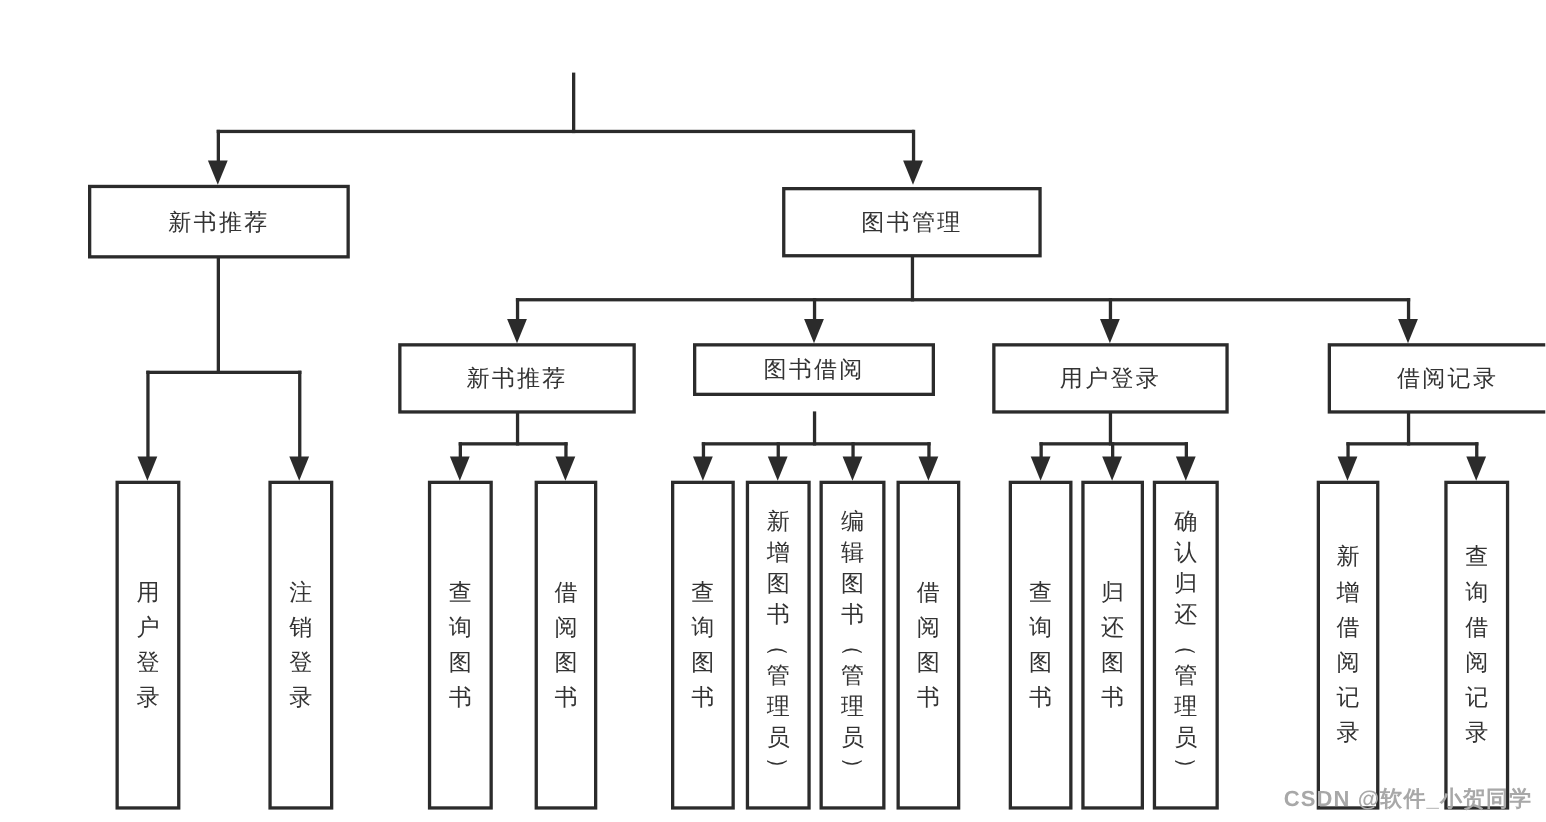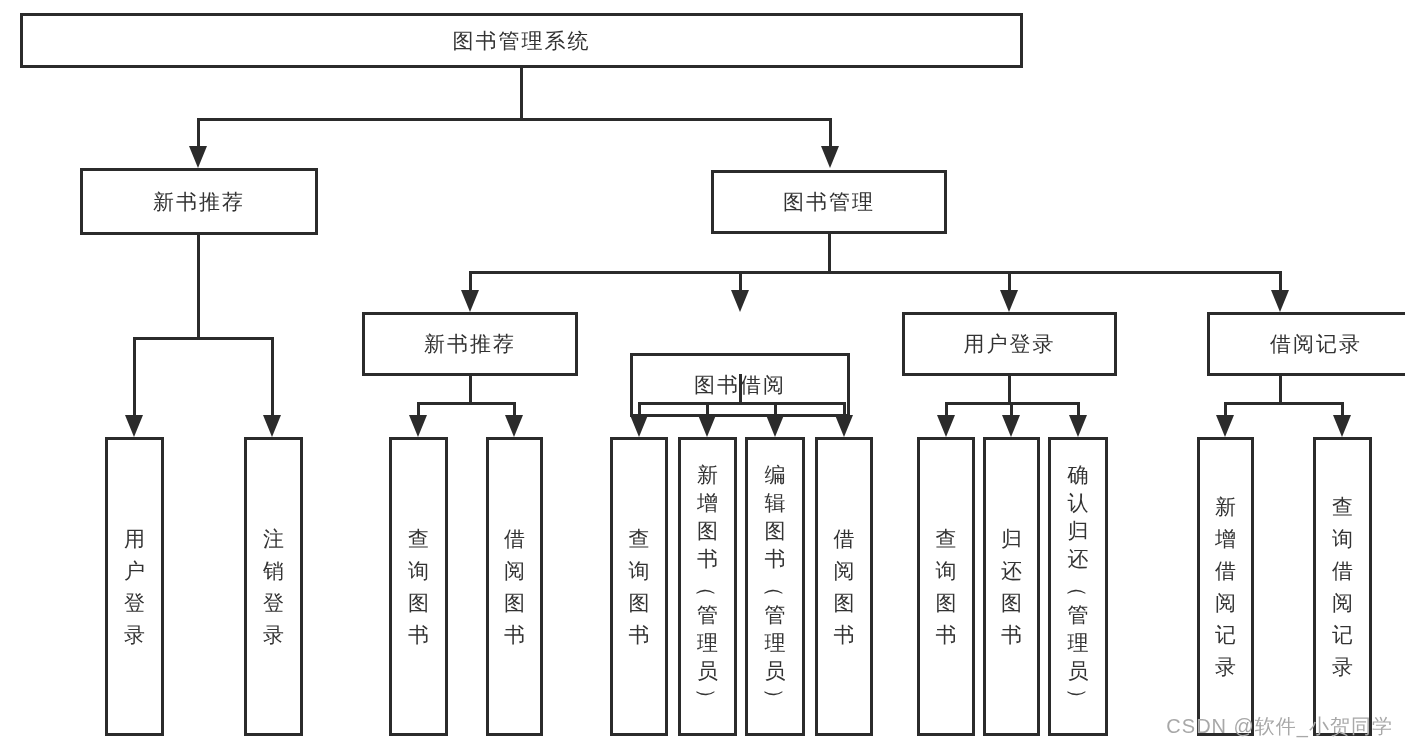--- a/index.html
+++ b/index.html
@@ -30,45 +30,42 @@
   .vline, .hline { position:absolute; background:var(--line,#2b2b2b); }
   .vline { width:3px; }
   .hline { height:3px; }
   .ahead {
     position:absolute; width:0; height:0;
     border-left:9px solid transparent; border-right:9px solid transparent;
     border-top:22px solid var(--line,#2b2b2b);
   }
   .watermark {
     position:absolute; top:713px; right:12px; z-index:5;
-    font-size:20px; color:var(--watermark,#a8a8a8); letter-spacing:1px;
+    font-size:20px; color:var(--watermark,#a8a8a8); letter-spacing:1px;font-weight:bold;
   }
 </style>
 </head>
 <body>
 
 <div id="canvas">
 
-  <div class="node" style="left:20px; top:13px; width:1003px; height:55px;">
-    <span>图书管理系统</span>
-  </div>
 
   <div class="node" style="left:80px; top:168px; width:238px; height:67px;">
     <span>新书推荐</span>
   </div>
 
   <div class="node" style="left:711px; top:170px; width:236px; height:64px;text-align:right;">
     <span>图书管理</span>
   </div>
 
   <div class="node" style="left:362px; top:312px; width:216px; height:64px;">
     <span>新书推荐</span>
   </div>
 
-  <div class="node" style="left:630px; top:312px; width:220px; height:64px;margin-top:41px;">
+  <div class="node" style="left:630px; top:312px; width:220px; height:48px;">
     <span>图书借阅</span>
   </div>
 
   <div class="node" style="left:902px; top:312px; width:215px; height:64px;">
     <span>用户登录</span>
   </div>
 
   <div class="node" style="left:1173px; top:312px; width:218px; height:64px;margin-left:34px;">
     <span>借阅记录</span>
   </div>

